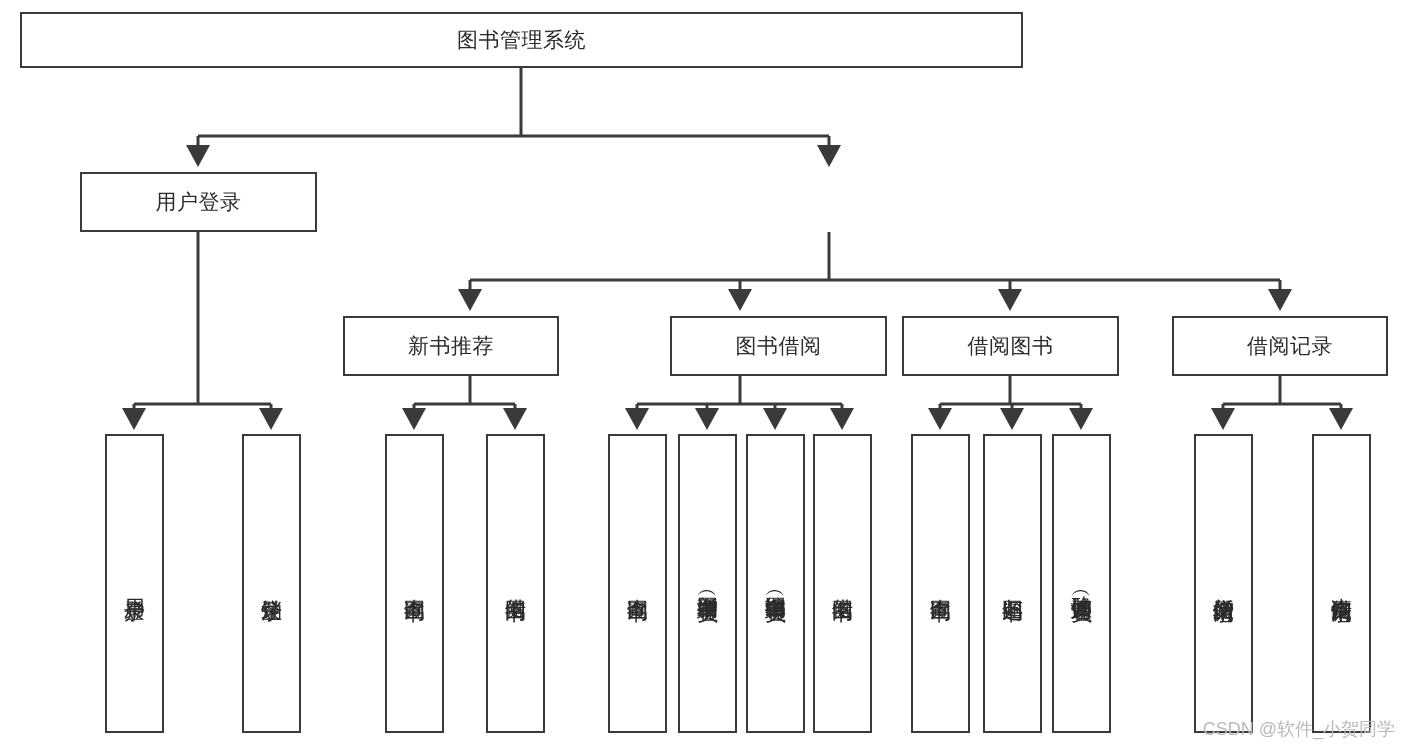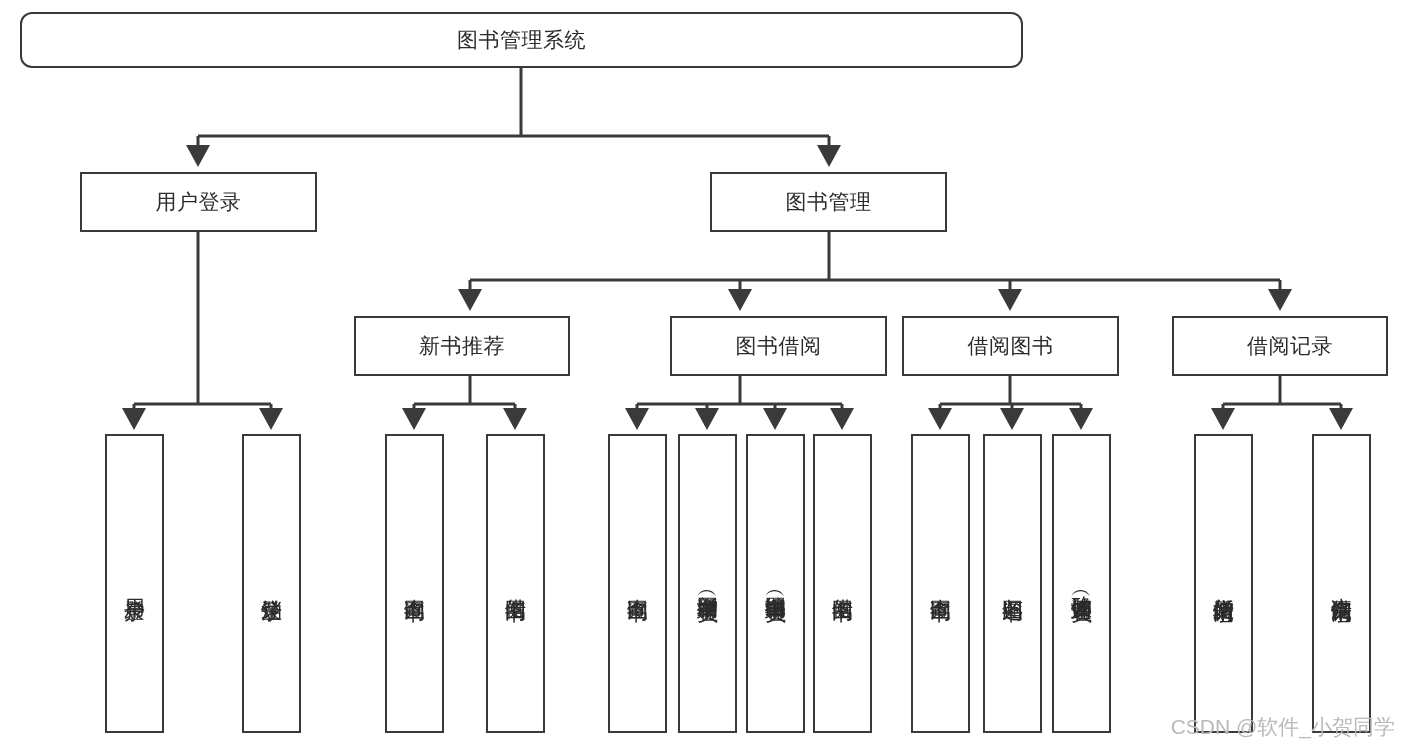--- a/index.html
+++ b/index.html
@@ -57,21 +57,21 @@
     writing-mode: vertical-rl;
     text-orientation: upright;
     line-height: 1.05;
     letter-spacing: 1px;
     white-space: nowrap;
   }
   .watermark {
     position: absolute;
     right: 10px;
     bottom: 6px;
-    font-size: 21px;
+    font-size: 18px;
     color: #b9b9b9;
     font-family: "Liberation Sans", sans-serif;
     white-space: nowrap;
     pointer-events: none;
   }
 </style>
 </head>
 <body>
 
 <div id="diagram-root">
@@ -119,32 +119,29 @@
       <path d="M 1012 404 L 1012 426" marker-end="url(#arrow)"></path>
       <path d="M 1081 404 L 1081 426" marker-end="url(#arrow)"></path>
 
       <path d="M 1280 376 L 1280 404"></path>
       <path d="M 1223 404 L 1341 404"></path>
       <path d="M 1223 404 L 1223 426" marker-end="url(#arrow)"></path>
       <path d="M 1341 404 L 1341 426" marker-end="url(#arrow)"></path>
     </g>
   </svg>
 
-  <div class="node horizontal" style="left: 20px; top: 12px; width: 1003px; height: 56px; border-color: rgb(58, 58, 58); background: rgb(255, 255, 255); border-radius: 12px;">
+  <div class="node horizontal" style="left: 20px; top: 12px; width: 1003px; height: 56px; border-color: rgb(58, 58, 58); background: rgb(255, 255, 255);">
     <span class="node-label" style="color: rgb(43, 43, 43);">图书管理系统</span>
   </div>
 
   <div class="node horizontal" style="left: 80px; top: 172px; width: 237px; height: 60px; border-color: rgb(58, 58, 58); background: rgb(255, 255, 255);">
     <span class="node-label" style="color: rgb(43, 43, 43);">用户登录</span>
   </div>
-  <div class="node horizontal" style="left: 710px; top: 172px; width: 237px; height: 60px; border-color: rgb(58, 58, 58); background: rgb(255, 255, 255);">
-    <span class="node-label" style="color: rgb(43, 43, 43);">图书管理</span>
-  </div>
 
-  <div class="node horizontal" style="left: 354px; top: 316px; width: 216px; height: 60px; border-color: rgb(58, 58, 58); background: rgb(255, 255, 255);">
+  <div class="node horizontal" style="left: 343px; top: 316px; width: 216px; height: 60px; border-color: rgb(58, 58, 58); background: rgb(255, 255, 255);">
     <span class="node-label" style="color: rgb(43, 43, 43);">新书推荐</span>
   </div>
   <div class="node horizontal" style="left: 632px; top: 316px; width: 217px; height: 60px; border-color: rgb(58, 58, 58); background: rgb(255, 255, 255); margin-left: 38px;">
     <span class="node-label" style="color: rgb(43, 43, 43);">图书借阅</span>
   </div>
   <div class="node horizontal" style="left: 902px; top: 316px; width: 217px; height: 60px; border-color: rgb(58, 58, 58); background: rgb(255, 255, 255);">
     <span class="node-label" style="color: rgb(43, 43, 43);">借阅图书</span>
   </div>
   <div class="node horizontal" style="left: 1172px; top: 316px; width: 216px; height: 60px; border-color: rgb(58, 58, 58); background: rgb(255, 255, 255); padding-left: 20px;">
     <span class="node-label" style="color: rgb(43, 43, 43);">借阅记录</span>

